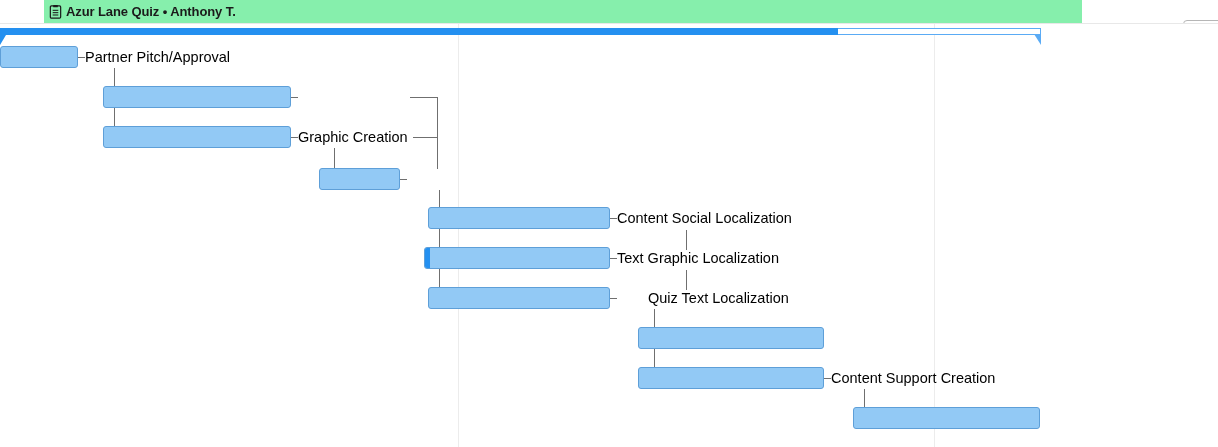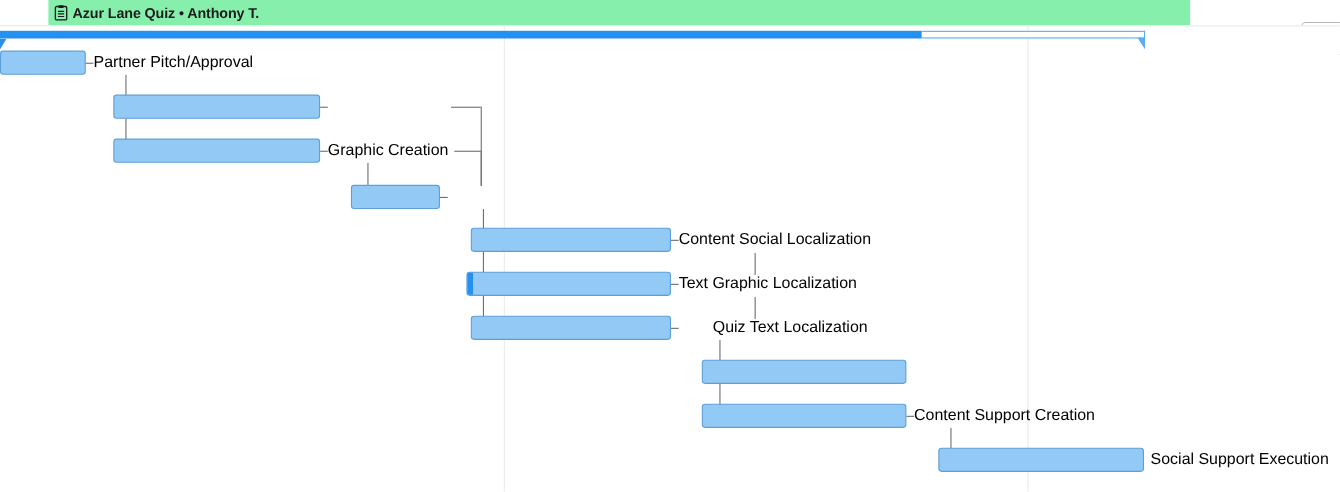--- a/index.html
+++ b/index.html
@@ -144,16 +144,15 @@
     <div class="conn-v" style="left:654px;top:325px;height:32px;"></div>
     <div class="arrow" style="left:650px;top:356px;"></div>
 
     <div class="bar" style="left:638px;top:343px;width:186px;"></div>
     <div class="bar-dash" style="left:824px;top:354px;width:7px;"></div>
     <div class="bar-label" style="left:831px;top:343px;">Content Support Creation</div>
     <div class="conn-v" style="left:864px;top:365px;height:32px;"></div>
     <div class="arrow" style="left:860px;top:396px;"></div>
 
     <div class="bar" style="left:853px;top:383px;width:187px;"></div>
-    <div class="bar-label" style="left:1046px;top:383px;">Social Support Execution</div>
 
   </div>
 </div>
 
 </body></html>

